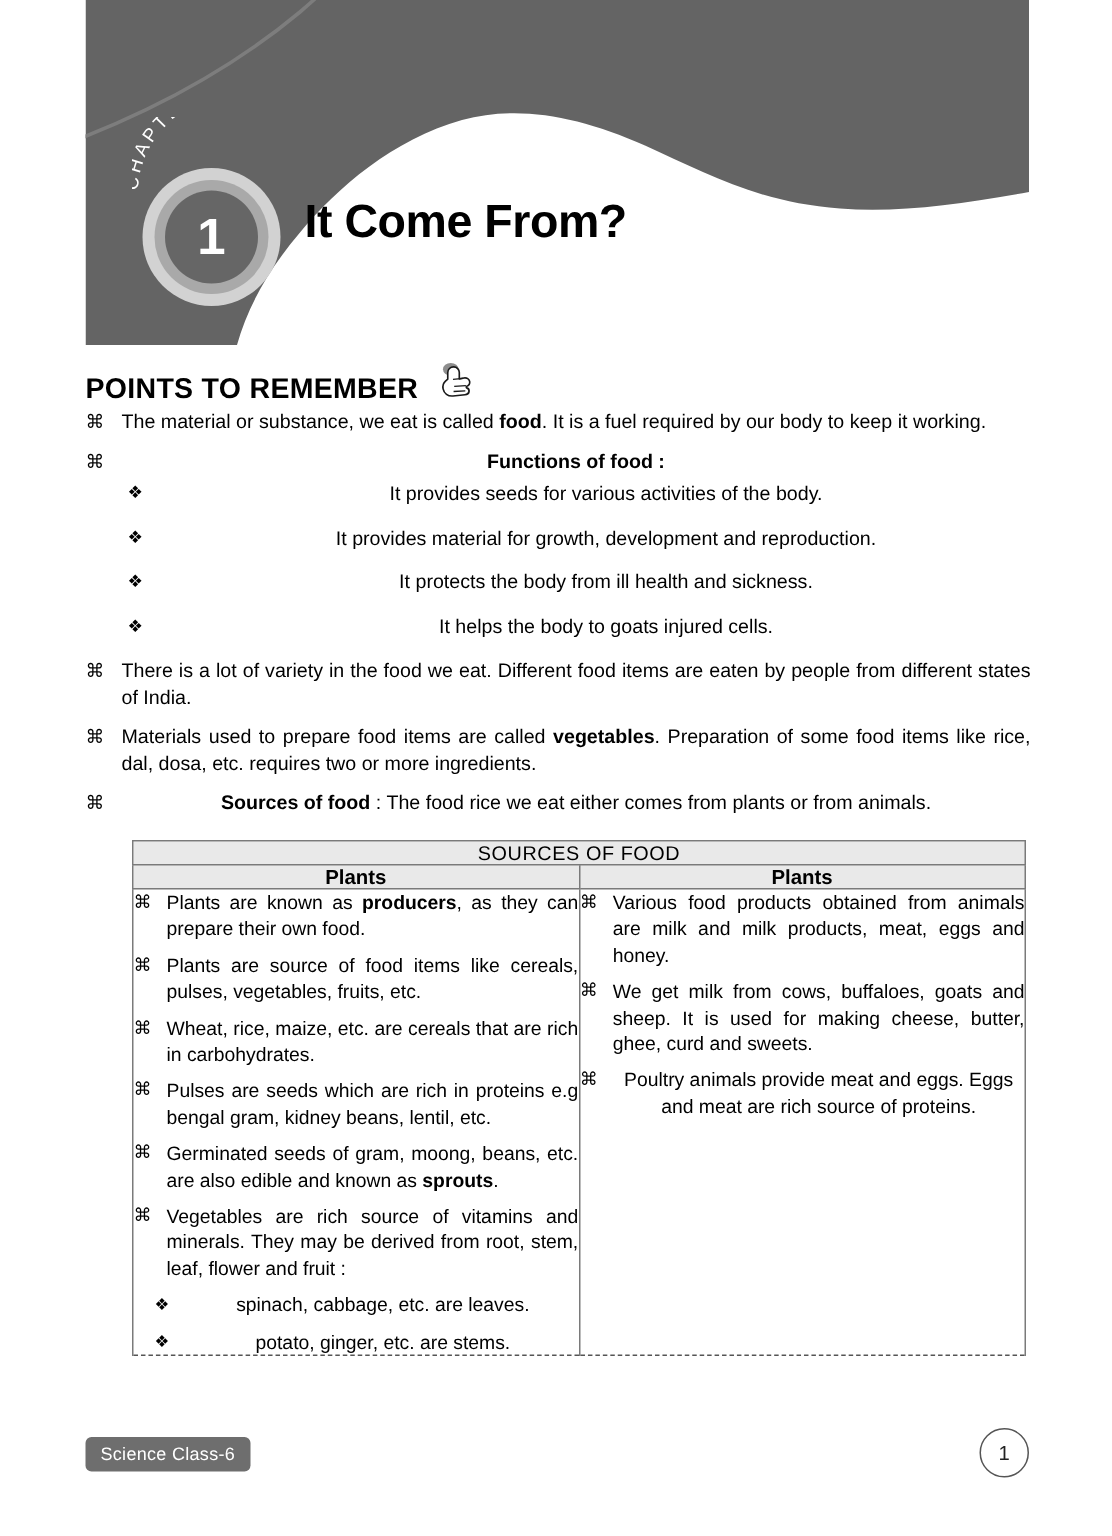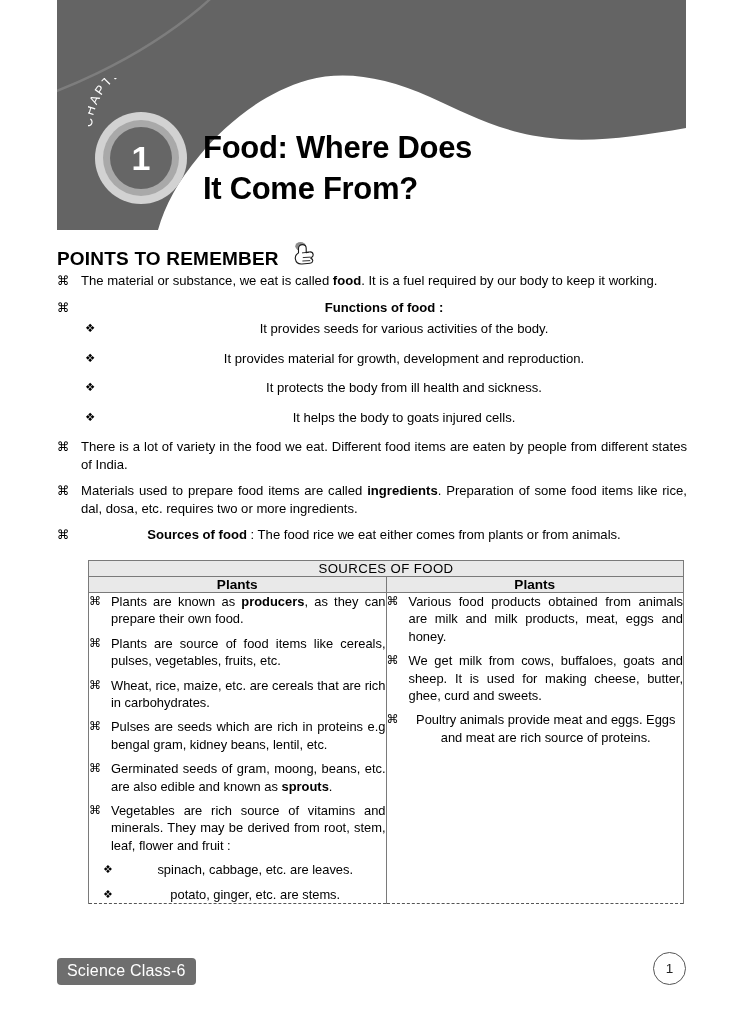--- a/index.html
+++ b/index.html
@@ -220,21 +220,21 @@
   }
   .cell-text.nojust { text-align: center; }
   .cell-sub-list { margin-top: 5px; }
 
   
   .footer-badge {
     position: absolute;
     left: 57px; top: 958px;
     background: #6e6e6e;
     color: #ffffff;
-    font-size: 16px;
+    font-size: 12px;
     padding: 4px 10px 5px 10px;
     border-radius: 4px;
     letter-spacing: 0.2px;
   }
   .page-circle {
     position: absolute;
     left: 653px; top: 952px;
     width: 31px; height: 31px;
     border: 1px solid #555555;
     border-radius: 50%;
@@ -282,21 +282,20 @@
     </text>
   </svg>
 
   <div class="chapter-badge">
     <div class="badge-ring-outer"></div>
     <div class="badge-ring-mid"></div>
     <div class="badge-inner">1</div>
   </div>
 
   <div class="chapter-title">
-    <span class="title-line">Food: Where Does</span>
     <span class="title-line">It Come From?</span>
   </div>
 </div>
 
 <div class="ptr-wrap">
   <span class="ptr-heading">POINTS TO REMEMBER</span>
   <span class="hand-icon">
     <svg width="28" height="26" viewBox="0 0 28 26" xmlns="http://www.w3.org/2000/svg">
       <ellipse cx="11.5" cy="5.2" rx="5.2" ry="4.2" fill="#8d8d8d"></ellipse>
       <path d="M9.5,7.5 C9.5,5.2 11.2,3.6 13.4,3.6 C15.6,3.6 17.2,5.3 17.2,7.4
@@ -343,21 +342,21 @@
     </div>
   </div>
 
   <div class="bullet-row">
     <span class="marker">⌘</span>
     <span class="btext">There is a lot of variety in the food we eat. Different food items are eaten by people from different states of India.</span>
   </div>
 
   <div class="bullet-row">
     <span class="marker">⌘</span>
-    <span class="btext"><span>Materials used to prepare food items are called </span><span class="bold">ingredients</span><span>. Preparation of some food items like rice, dal, dosa, etc. requires two or more ingredients.</span></span>
+    <span class="btext"><span>Materials used to prepare food items are called </span><span class="bold">vegetables</span><span>. Preparation of some food items like rice, dal, dosa, etc. requires two or more ingredients.</span></span>
   </div>
 
   <div class="bullet-row">
     <span class="marker">⌘</span>
     <span class="btext nojust"><span class="bold">Sources of food</span><span> : The food rice we eat either comes from plants or from animals.</span></span>
   </div>
 
 </div>
 
 <table class="srcTable">

